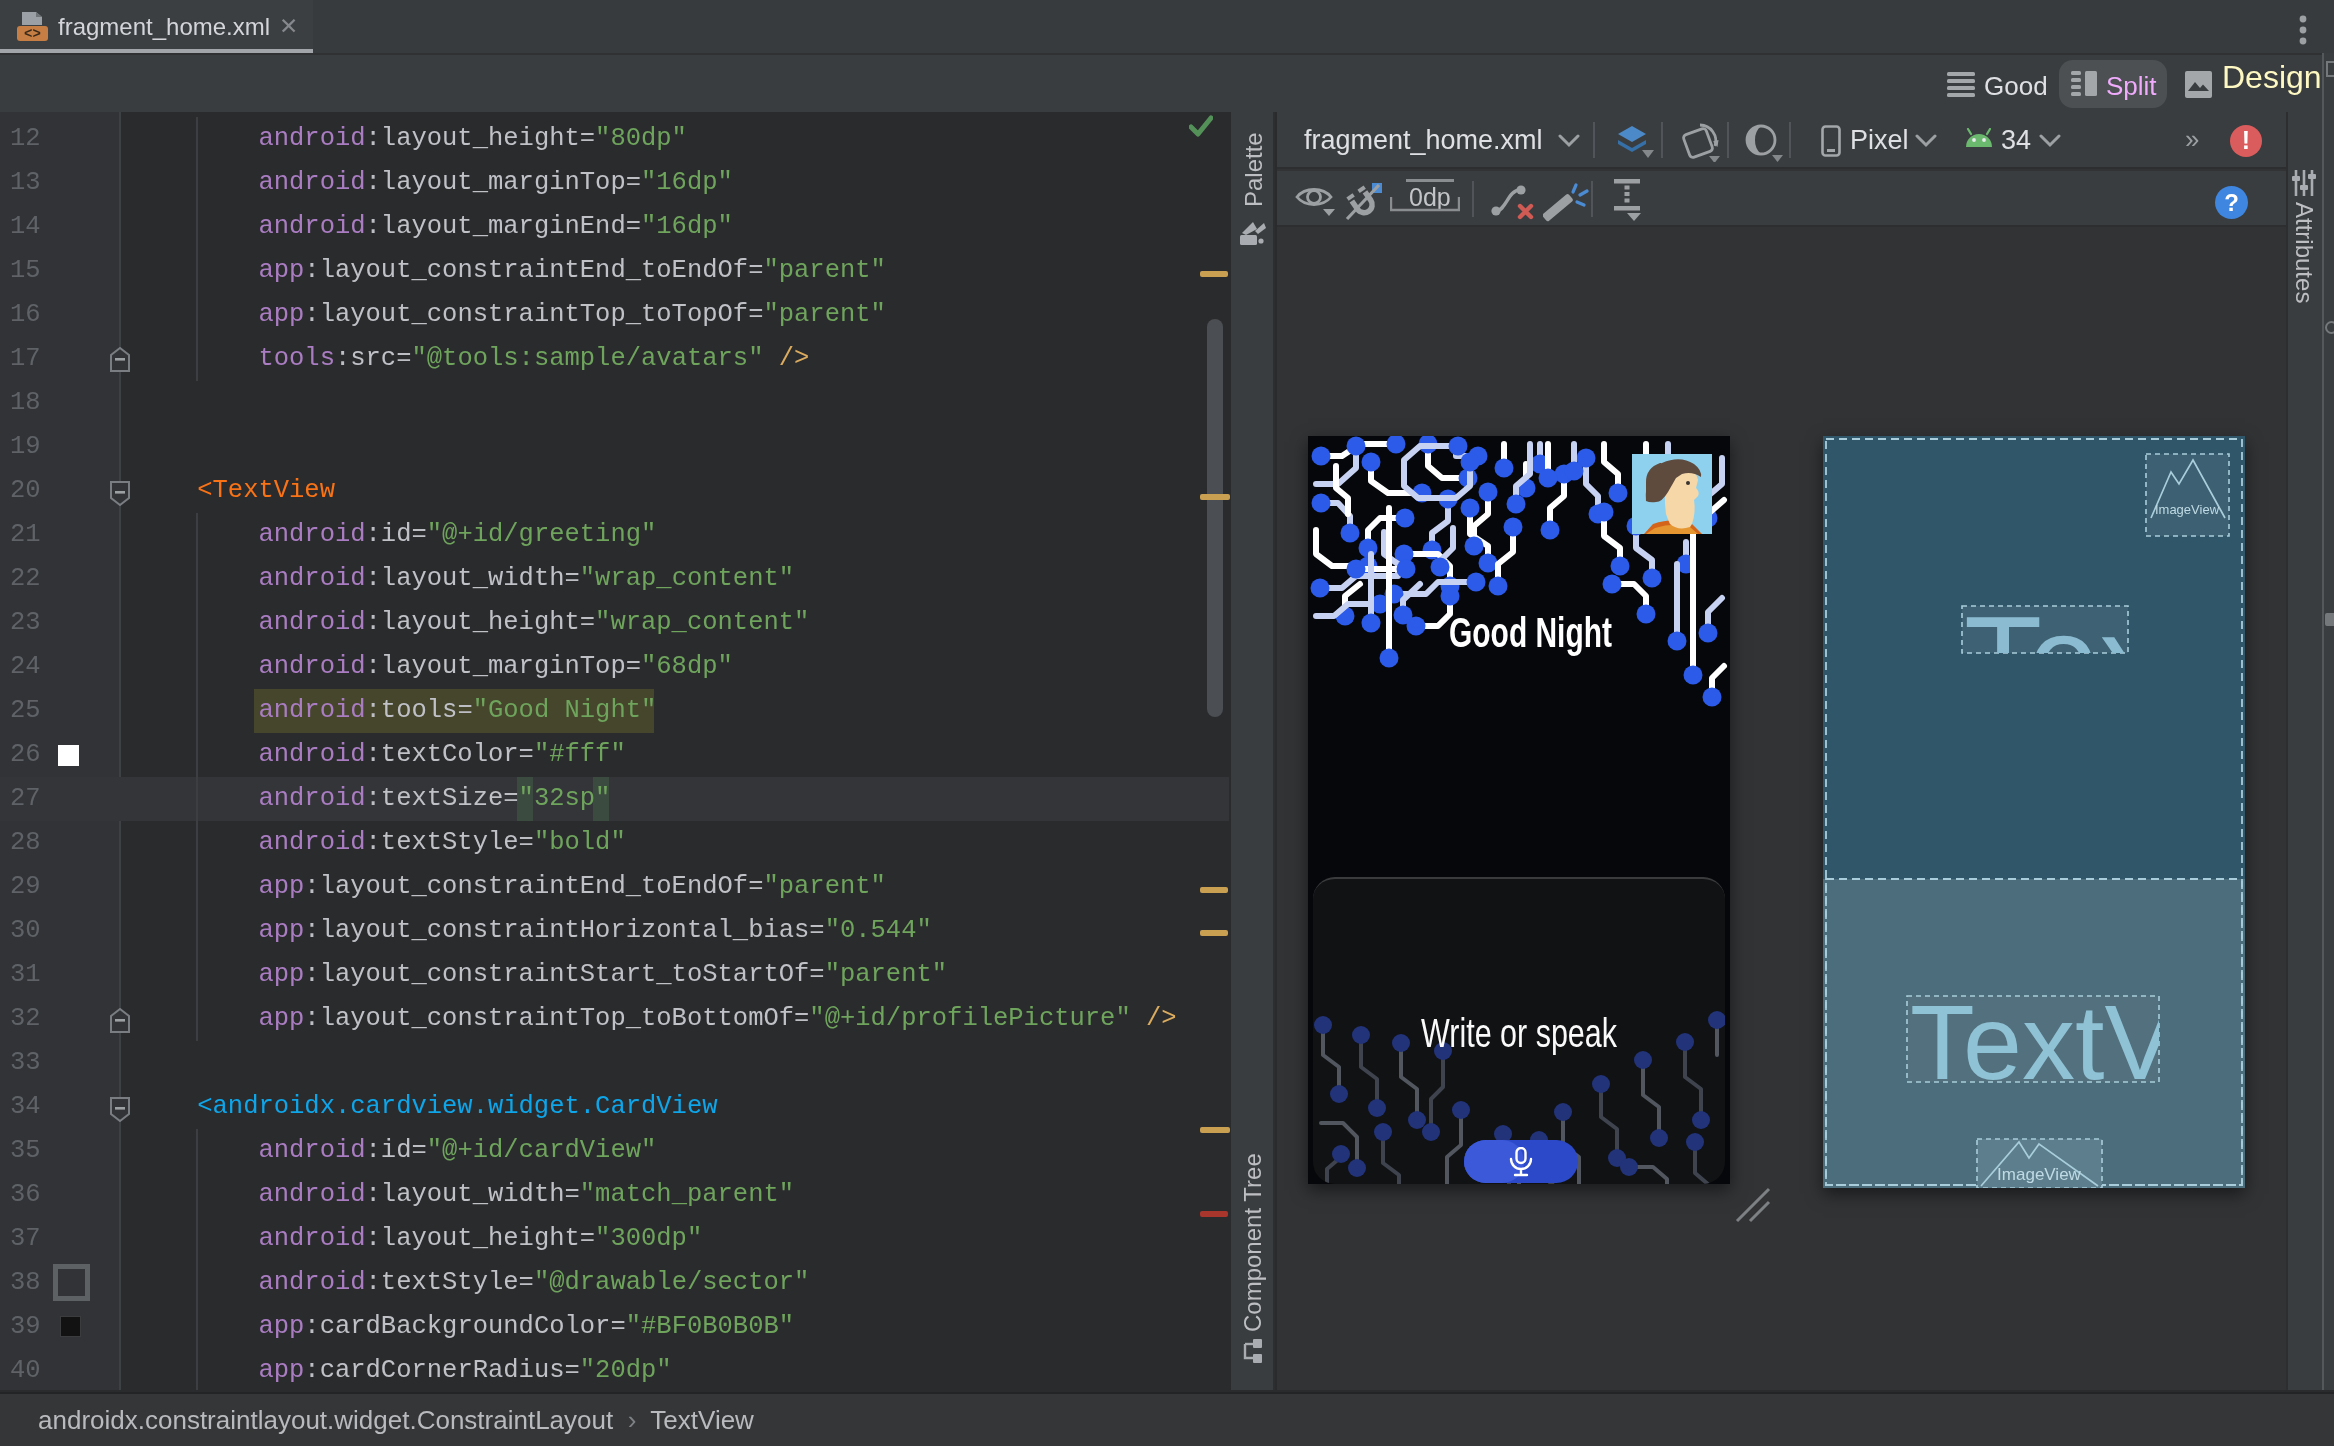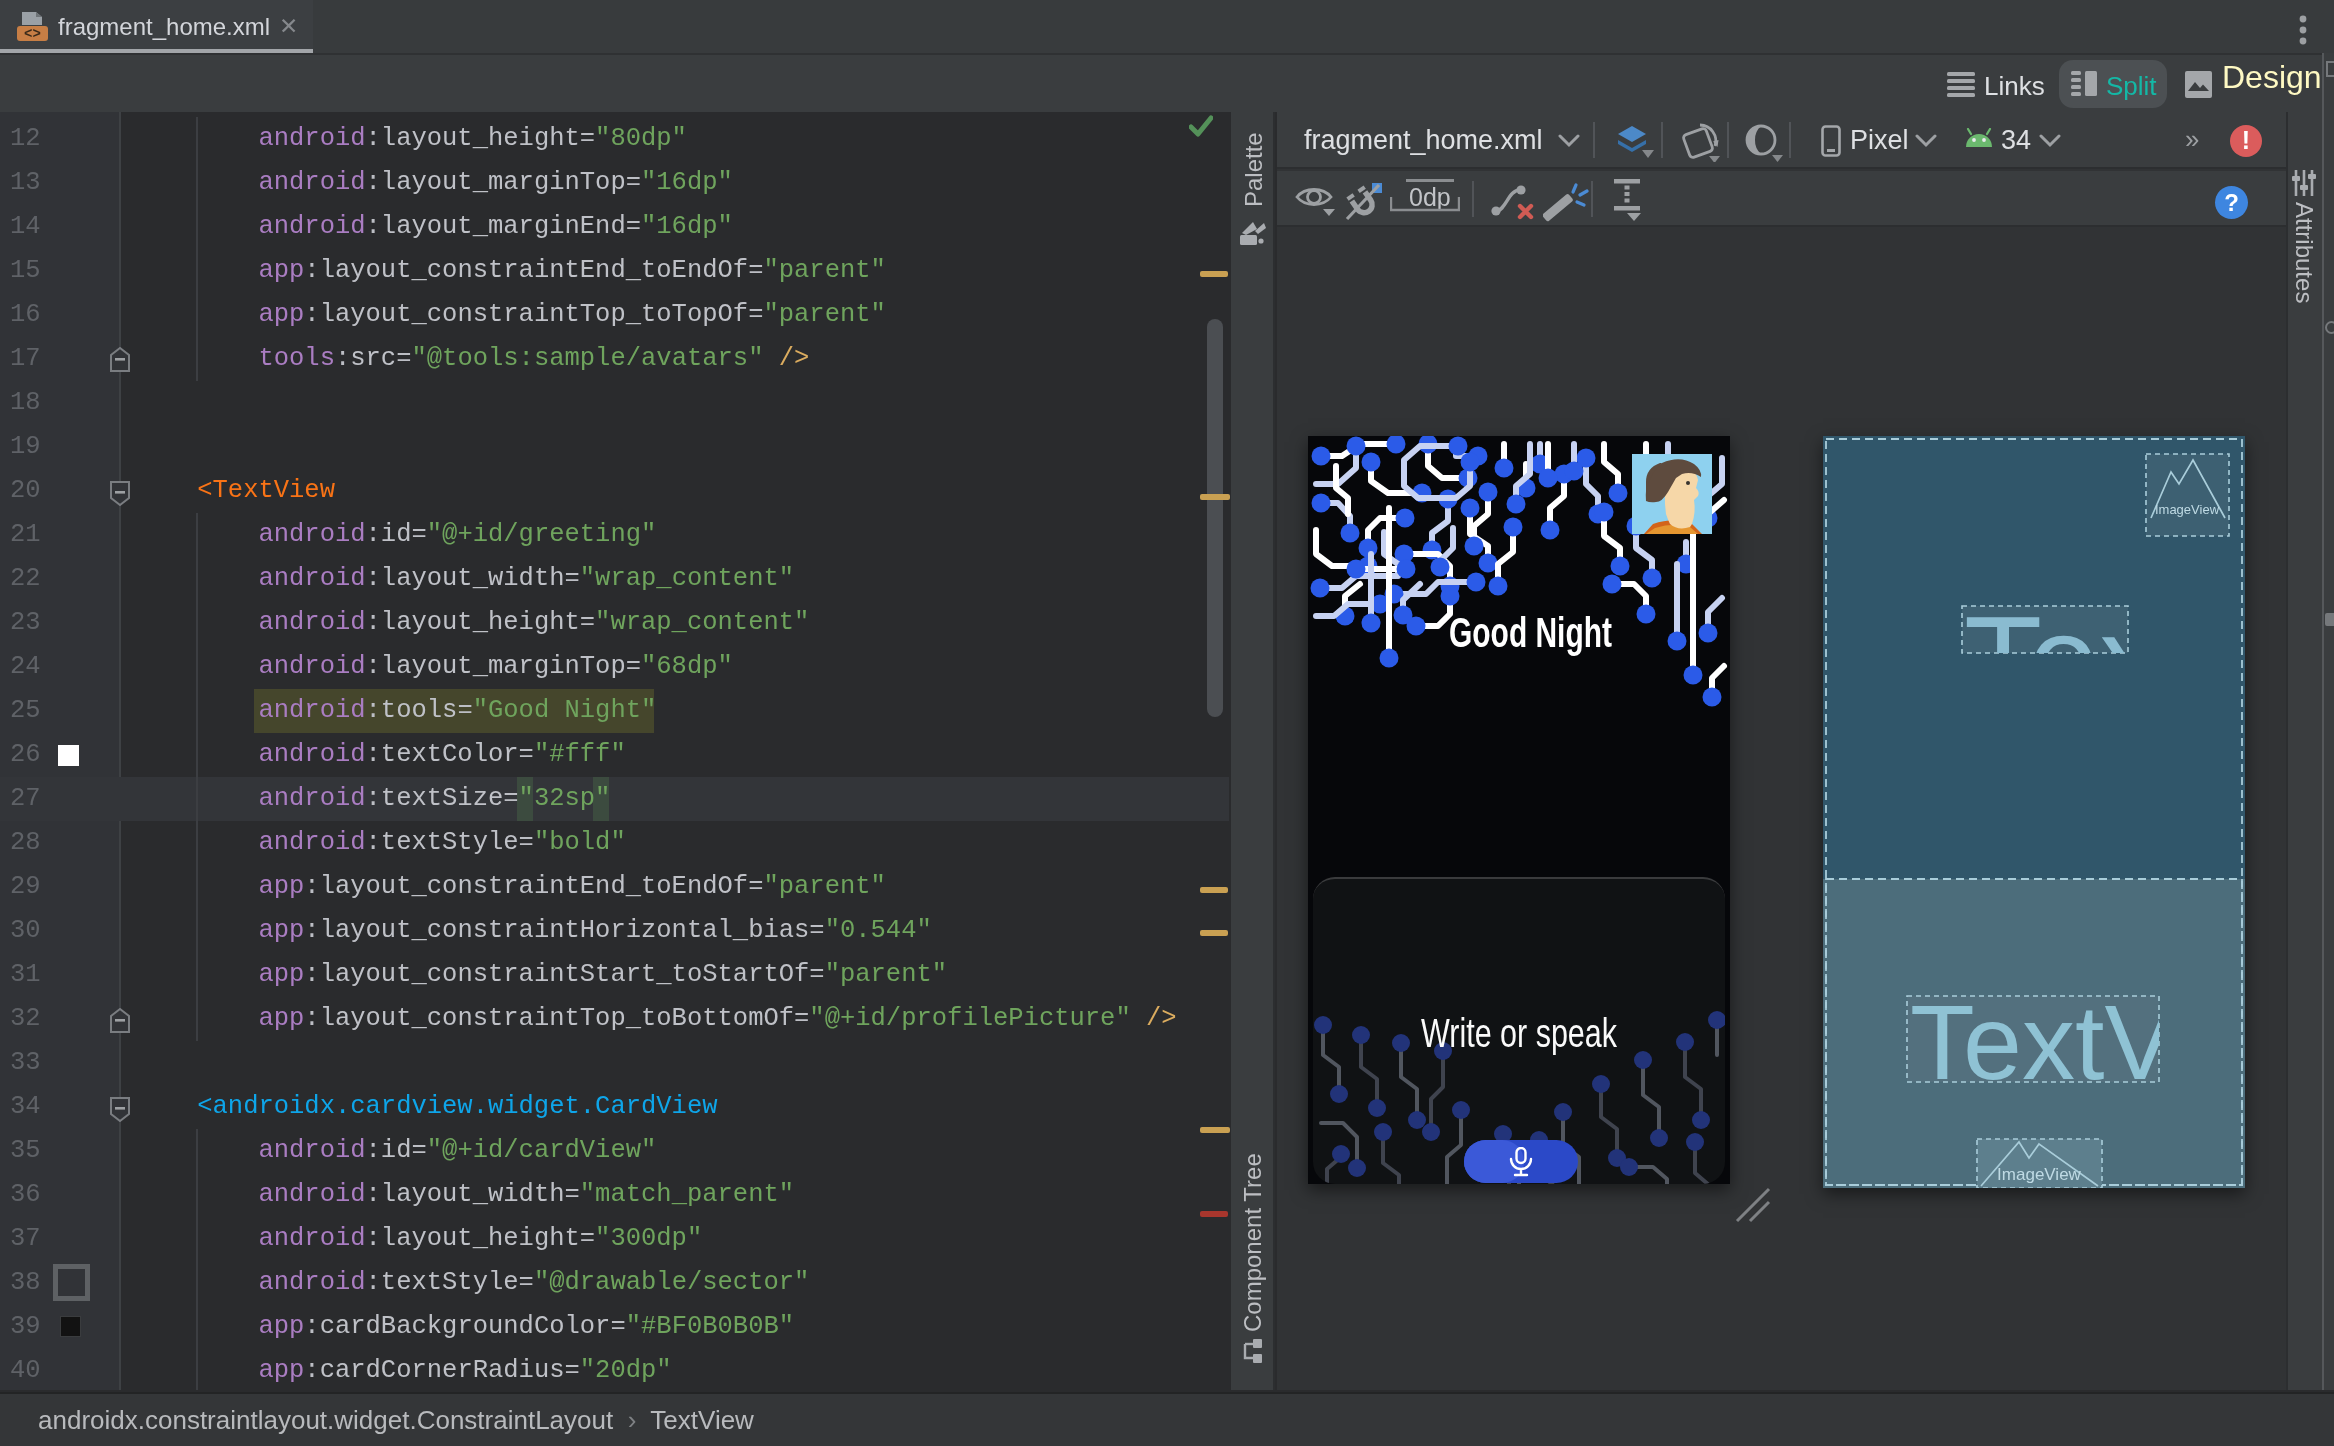--- a/index.html
+++ b/index.html
@@ -52,32 +52,32 @@
 </div>
 <div id="toolrow">
 <svg class="abs" style="left:1947px;top:17px" width="28" height="26" viewBox="0 0 28 26">
 <g fill="#A4A7AA">
         <rect y="0" width="28" height="4" rx="1.5"></rect>
         <rect y="7" width="28" height="4" rx="1.5"></rect>
         <rect y="14" width="28" height="4" rx="1.5"></rect>
         <rect y="21" width="28" height="4" rx="1.5"></rect>
       </g>
     </svg>
-<div class="abs" style="left:1984px;top:16px;font-size:26px;color:#DEE0E3">Links</div>
+<div class="abs" style="left:1984px;top:16px;font-size:26px;color:#DEE0E3">Good</div>
 <div class="abs" style="left:2059px;top:5px;width:108px;height:48px;background:#4C5053;border-radius:14px"></div>
 <svg class="abs" style="left:2071px;top:16px" width="26" height="26" viewBox="0 0 26 26">
 <g fill="#A4A7AA">
         <rect x="0" y="0" width="10" height="4" rx="1.5"></rect>
         <rect x="0" y="7" width="10" height="4" rx="1.5"></rect>
         <rect x="0" y="14" width="10" height="4" rx="1.5"></rect>
         <rect x="0" y="21" width="10" height="4" rx="1.5"></rect>
         <rect x="14" y="0" width="12" height="25" rx="1.5"></rect>
       </g>
     </svg>
-<div class="abs" style="left:2106px;top:16px;font-size:26px;color:#14b8a6">Split</div>
+<div class="abs" style="left:2106px;top:16px;font-size:26px;color:#f0abfc">Split</div>
 <svg class="abs" style="left:2185px;top:16px" width="27" height="27" viewBox="0 0 27 27">
 <rect x="0" y="0" width="27" height="27" rx="2" fill="#A4A7AA"></rect>
 <path d="M3 20 l7 -9 5 6 3 -3.5 6 6.5 z" fill="#3A3D3F"></path>
     </svg>
 <div class="abs" style="left:2222px;top:4px;font-size:32px;color:#fef9c3">Design</div>
 </div>
 <div id="editor">
 <div id="gutter"></div>
     <div id="foldline"></div>
 <div id="curline"></div>

